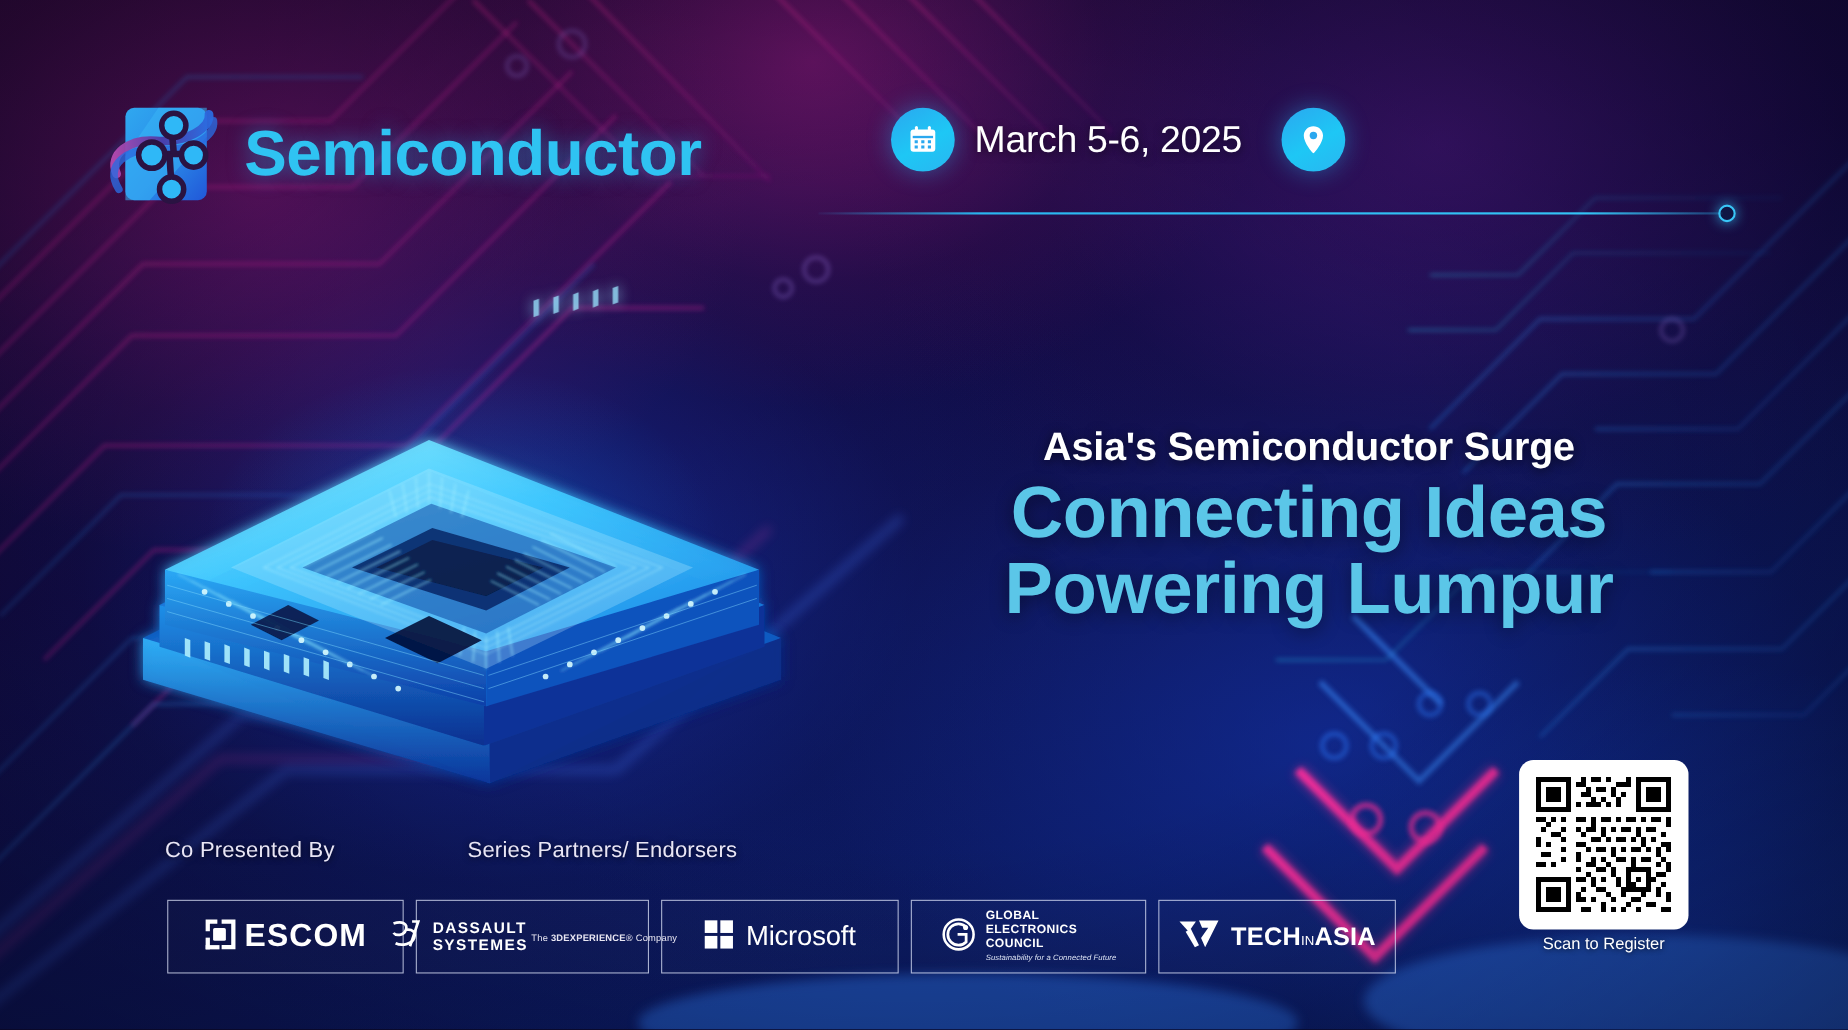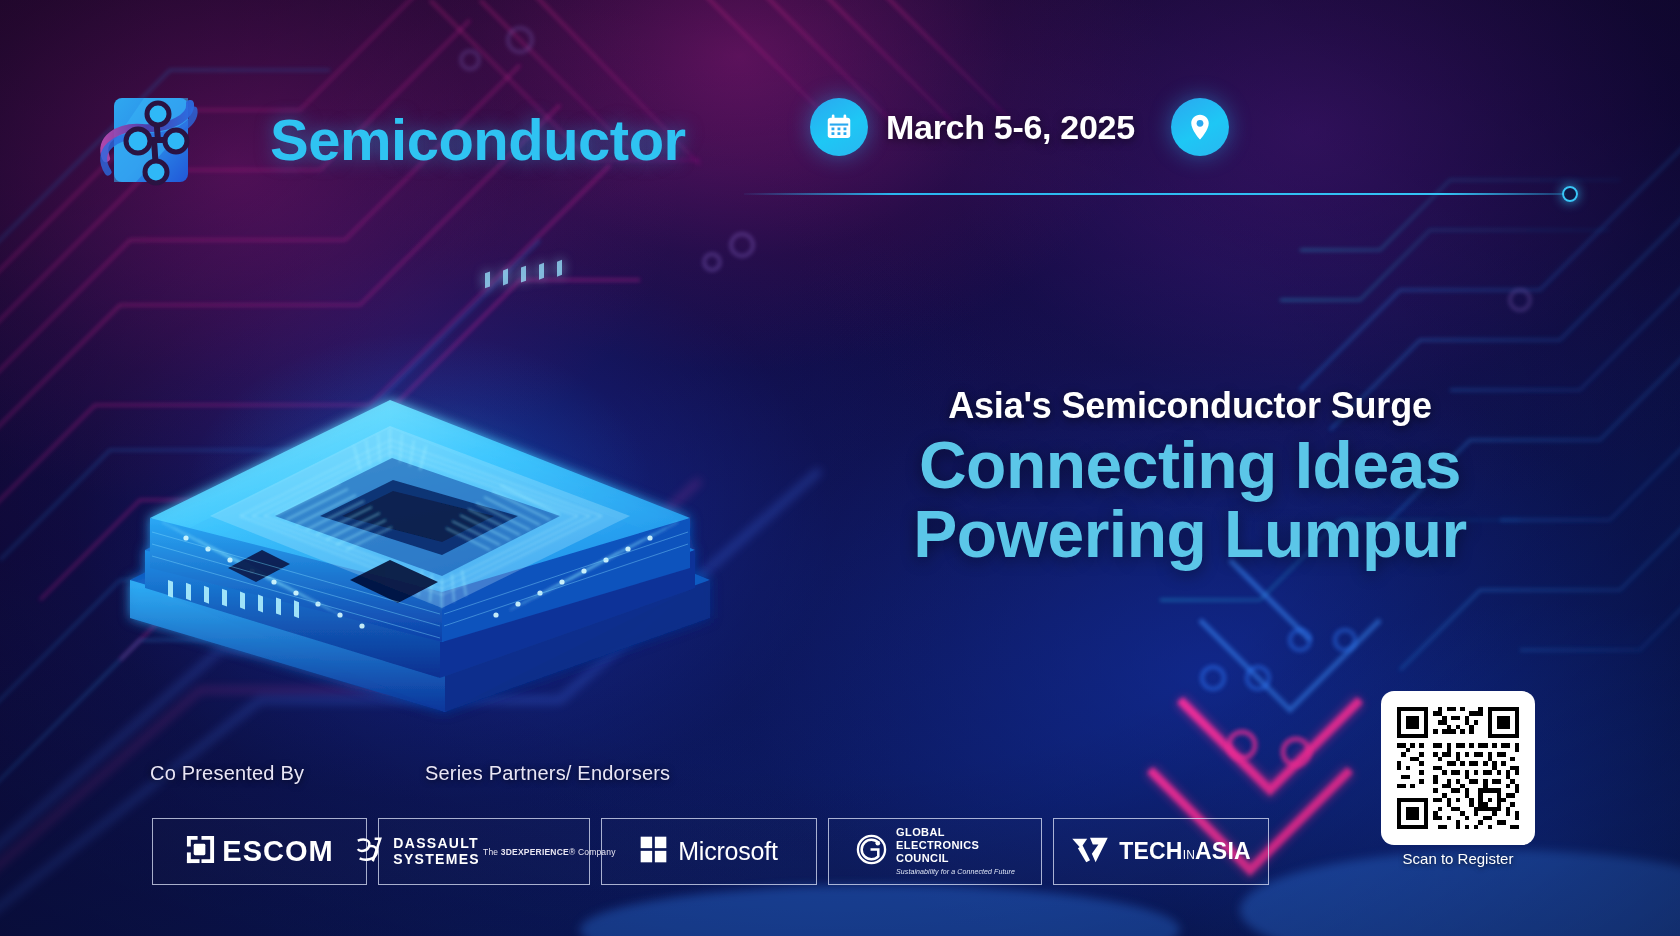--- a/index.html
+++ b/index.html
@@ -29,37 +29,36 @@
   }
 
   
   .logo-block { position:absolute; left:96px; top:84px; display:flex; align-items:center; gap:14px; }
   .logo-mark { position:relative; width:112px; height:112px; flex:0 0 auto; }
   .logo-mark svg { width:112px; height:112px; display:block; }
   .logo-words { display:flex; flex-direction:column; line-height:1; }
   .logo-title {
     font-size:58px; font-weight:bold; color:#2fc3f2; letter-spacing:-0.5px;
     text-shadow:0 0 18px rgba(35,160,220,0.55);
-    margin-left:48px;
   }
   .logo-sub {
     font-size:40px; color:#41c9ef; letter-spacing:4px; margin-top:6px;
     text-shadow:0 0 14px rgba(35,160,220,0.45);
   }
 
   .meta-row { position:absolute; left:810px; top:98px; display:flex; align-items:center; gap:36px; }
   .meta-item { display:flex; align-items:center; gap:18px; }
   .meta-icon {
     width:58px; height:58px; border-radius:50%;
     background:linear-gradient(150deg,#2aa8ef 0%, #1ec7f5 55%, #29b6f0 100%);
     display:flex; align-items:center; justify-content:center; flex:0 0 auto;
     box-shadow:0 0 22px rgba(35,175,240,0.45);
   }
   .meta-icon svg { display:block; }
-  .meta-text { color:#ffffff; font-weight:bold; font-size:34px; line-height:1.02; letter-spacing:-0.3px;
+  .meta-text { color:#ffffff; font-weight:normal; font-size:34px; line-height:1.02; letter-spacing:-0.3px;
     text-shadow:0 2px 8px rgba(0,0,0,0.55); white-space:pre-line;text-align:right; }
   .meta-text.two { font-size:31px; line-height:1.08; }
 
   .hr-line { position:absolute; left:744px; top:193px; width:822px; height:2px;
     background:linear-gradient(90deg, rgba(40,180,240,0.05) 0%, #2ab6f0 18%, #34c3f5 85%, rgba(40,180,240,0.25) 100%); }
   .hr-dot { position:absolute; left:1562px; top:186px; width:16px; height:16px; border-radius:50%;
     border:2px solid #39c6f7; background:rgba(10,30,70,0.6); box-shadow:0 0 12px rgba(50,200,250,0.8); }
 
   
   .chip-art { position:absolute; left:90px; top:250px; width:660px; height:460px; }

